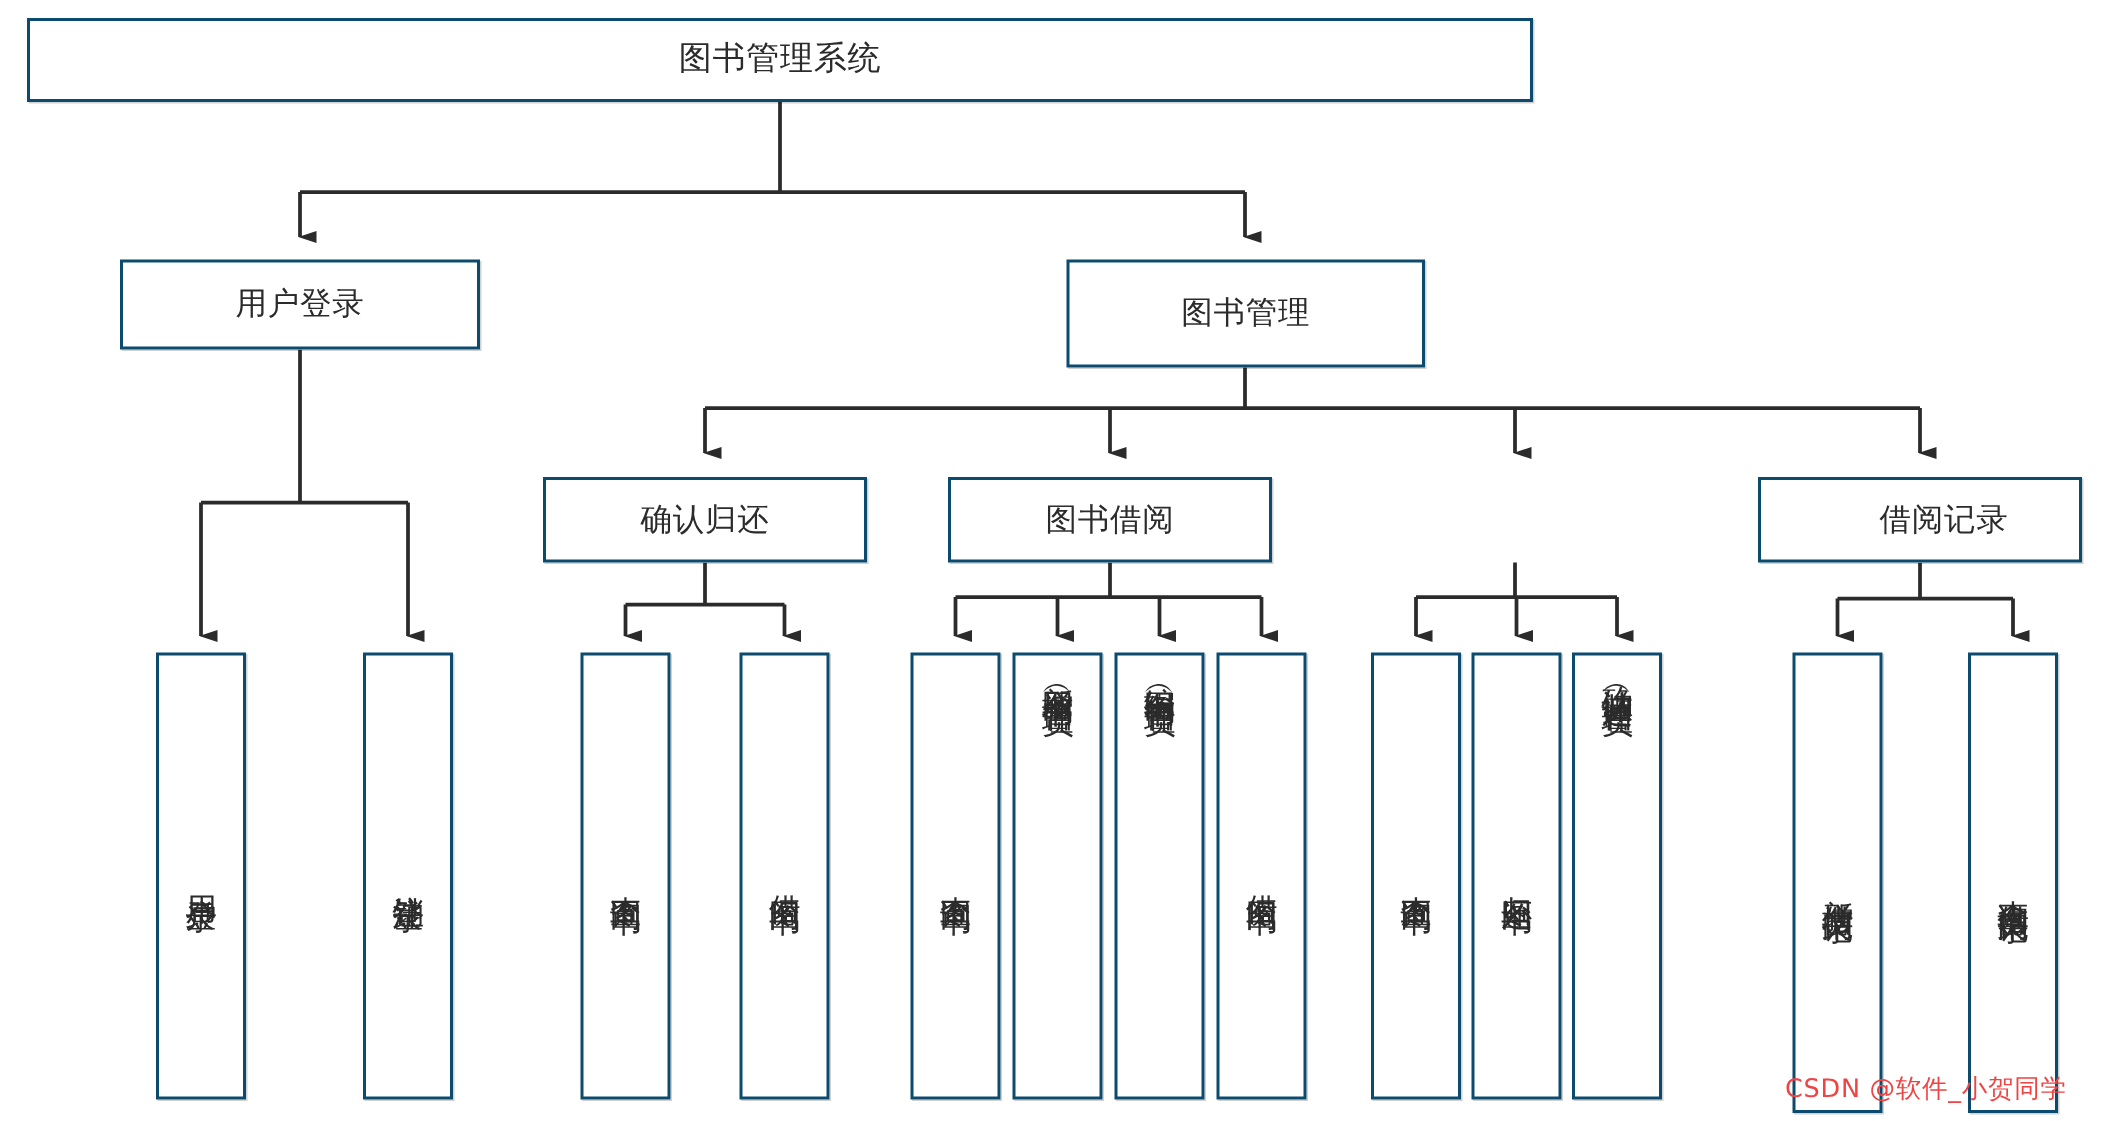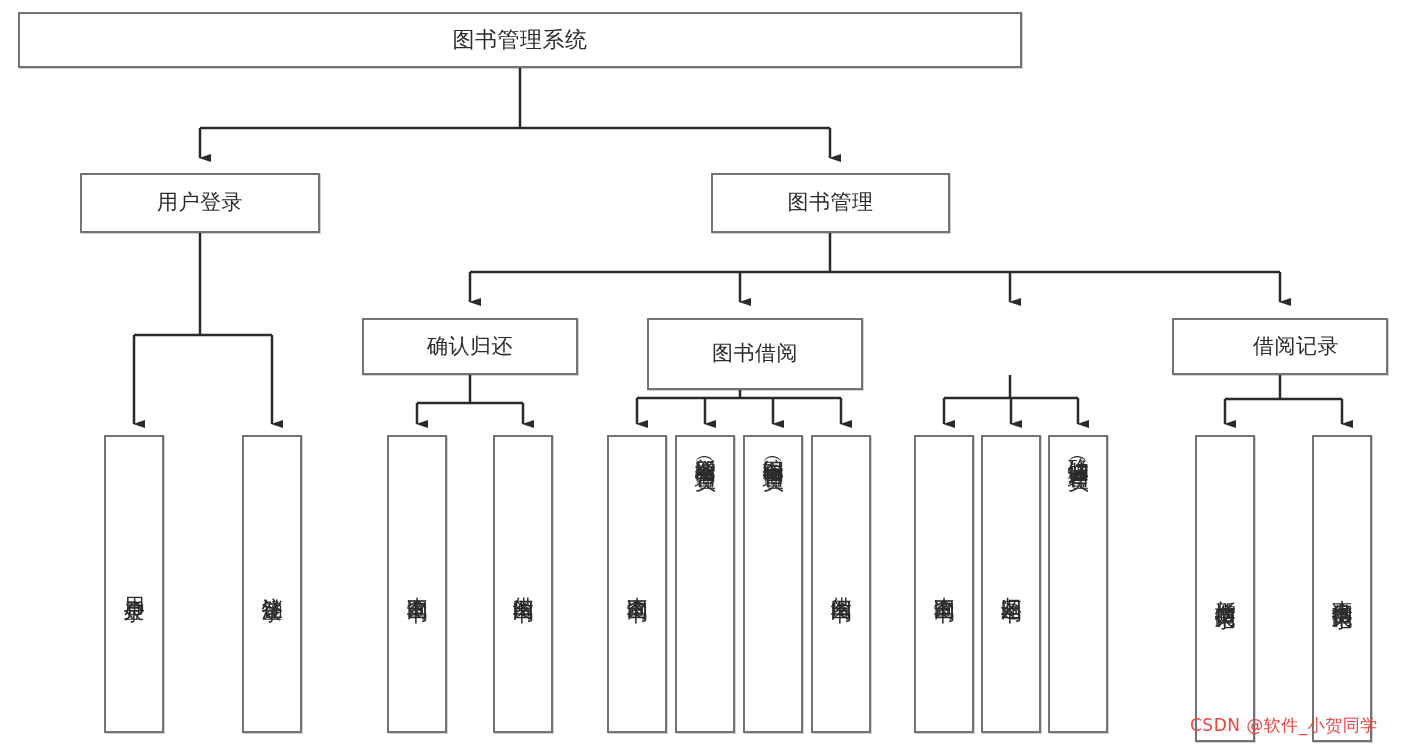--- a/index.html
+++ b/index.html
@@ -22,21 +22,21 @@
     position: absolute;
     left: 0;
     top: 0;
     width: 1405px;
     height: 747px;
     pointer-events: none;
   }
   .node {
     position: absolute;
     box-sizing: border-box;
-    border: 2px solid #737373;
+    border: 2px solid #0c4a6e;
     background: #ffffff;
     display: flex;
     align-items: center;
     justify-content: center;
     color: #2b2b2b;
     box-shadow: 1px 1px 0 rgba(0,0,0,0.18);
   }
   .node.horizontal {
     font-size: 21px;
     letter-spacing: 0.5px;
@@ -135,29 +135,29 @@
   </svg>
 
   <div class="node horizontal root" style="left:18px; top:12px; width:1004px; height:56px;">
     <span>图书管理系统</span>
   </div>
 
   <div class="node horizontal" style="left:80px; top:173px; width:240px; height:60px;">
     <span>用户登录</span>
   </div>
 
-  <div class="node horizontal" style="left:711px; top:173px; width:239px; height:60px;">
+  <div class="node horizontal" style="left:711px; top:173px; width:239px; height:72px;">
     <span>图书管理</span>
   </div>
 
   <div class="node horizontal" style="left:362px; top:318px; width:216px; height:57px;">
     <span>确认归还</span>
   </div>
 
-  <div class="node horizontal" style="left:632px; top:318px; width:216px; height:72px;margin-left:15px;">
+  <div class="node horizontal" style="left:632px; top:318px; width:216px; height:57px;">
     <span>图书借阅</span>
   </div>
 
 
   <div class="node horizontal" style="left:1172px; top:318px; width:216px; height:57px;padding-left:32px;">
     <span>借阅记录</span>
   </div>
 
   <div class="node leaf" style="left:104px; top:435px; width:60px; height:298px;">
     <span class="vtext centered">用户登录</span>

